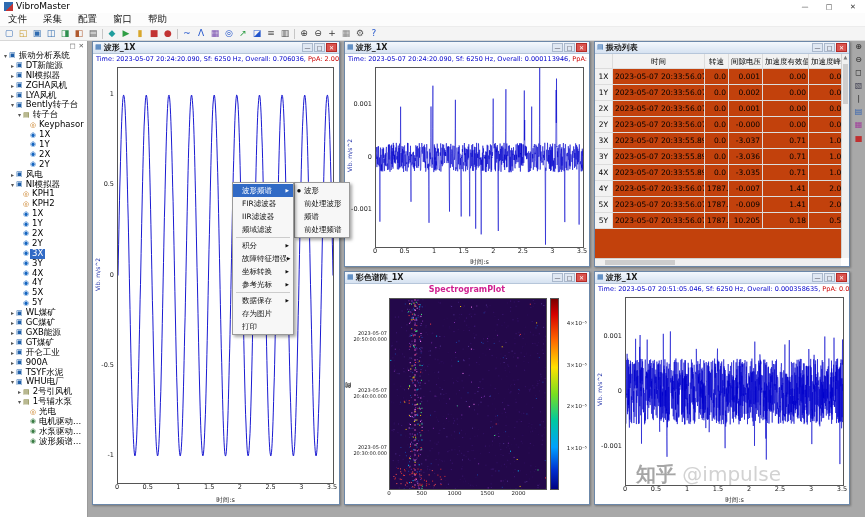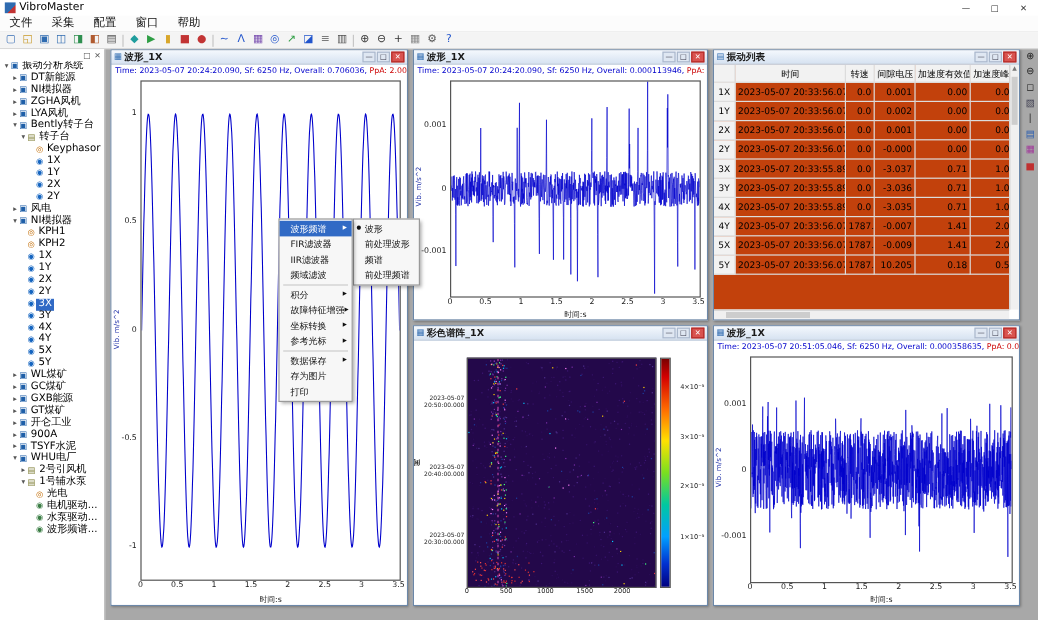--- a/index.html
+++ b/index.html
@@ -433,20 +433,21 @@
       <div class="cw-title">
         <span class="cw-icon">▦</span>
         <span class="cw-title-text">彩色谱阵_1X</span>
         <div class="cw-btns">
           <span class="cw-btn">—</span>
           <span class="cw-btn">□</span>
           <span class="cw-btn close">✕</span>
         </div>
       </div>
       <div class="cw-body">
+        <div class="spec-title">SpectrogramPlot</div>
         <div class="spec-wrap" id="specwrap">
           <div class="spec-rot">时间</div>
         <div class="spec-plot" style="inset: 2px 42px 14px 44px; background: rgb(35, 8, 74);"><svg width="156" height="190">
                 <rect x="125.6" y="102.8" width="1" height="1" fill="#3c1773"></rect>
                 <rect x="127.5" y="2.2" width="1" height="1" fill="#2d0d5a"></rect>
                 <rect x="104.7" y="69.6" width="1" height="1" fill="#2d0d5a"></rect>
                 <rect x="113.3" y="48.1" width="1" height="1" fill="#2d0d5a"></rect>
                 <rect x="119.5" y="93.4" width="1" height="1" fill="#341267"></rect>
                 <rect x="118.9" y="72.4" width="1" height="1" fill="#2a0c55"></rect>
                 <rect x="80.9" y="49.6" width="1" height="1" fill="#ff7fff"></rect>
@@ -1744,14 +1745,18 @@
           <span class="ctx-arrow">▶</span>
         </div>
         <div class="ctx-item">
           <span>存为图片</span>
         </div>
         <div class="ctx-item">
           <span>打印</span>
         </div>
       </div>
 
+    <div class="watermark">
+      <span class="wm-brand">知乎</span>
+      <span class="wm-handle">@impulse</span>
+    </div>
   </div>
 </div>
 
 </body></html>

